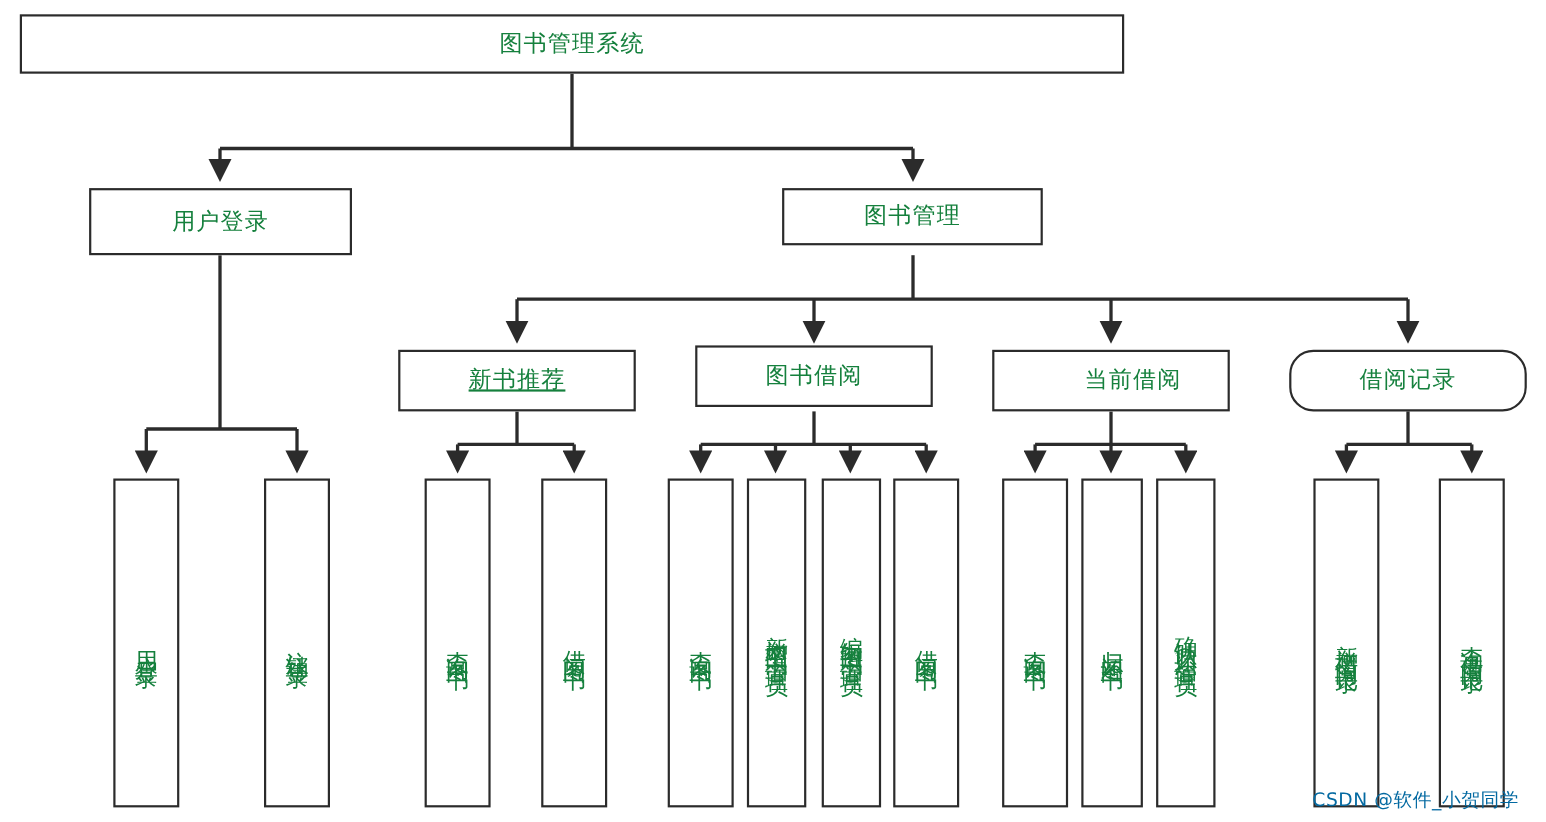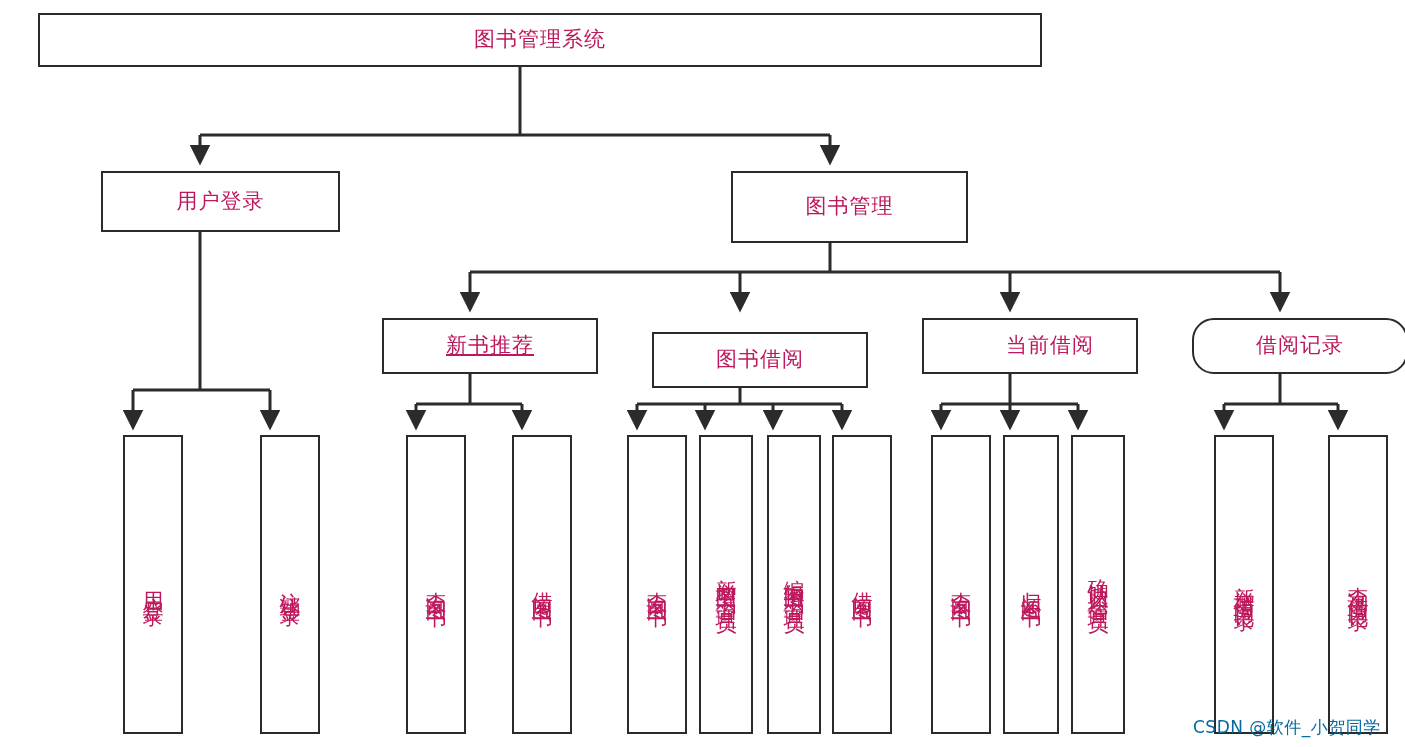--- a/index.html
+++ b/index.html
@@ -27,23 +27,22 @@
     pointer-events: none;
   }
   .node {
     position: absolute;
     box-sizing: border-box;
     background: #ffffff;
     border: 2px solid #2b2b2b;
     display: flex;
     align-items: center;
     justify-content: center;
-    color: #be185d;
+    color: #15803d;
     text-align: center;
-    margin-left: 20px;
   }
   .node.horiz {
     font-size: 21px;
     letter-spacing: 1px;
     line-height: 1.2;
   }
   .node.root {
     font-size: 21px;
   }
   .node.vert {
@@ -125,28 +124,28 @@
     </g>
   </svg>
 
   <div class="node horiz root" style="left:18px; top:13px; width:1004px; height:54px;">
     <span class="label">图书管理系统</span>
   </div>
 
   <div class="node horiz" style="left:81px; top:171px; width:239px; height:61px;">
     <span class="label">用户登录</span>
   </div>
-  <div class="node horiz" style="left:711px; top:171px; width:237px; height:72px;text-align:center;">
+  <div class="node horiz" style="left:711px; top:171px; width:237px; height:52px;text-align:center;">
     <span class="label">图书管理</span>
   </div>
 
   <div class="node horiz" style="left:362px; top:318px; width:216px; height:56px;text-decoration:underline;">
     <span class="label">新书推荐</span>
   </div>
-  <div class="node horiz" style="left:632px; top:332px; width:216px; height:56px;">
+  <div class="node horiz" style="left:632px; top:314px; width:216px; height:56px;">
     <span class="label">图书借阅</span>
   </div>
   <div class="node horiz" style="left:902px; top:318px; width:216px; height:56px;padding-left:40px;">
     <span class="label">当前借阅</span>
   </div>
   <div class="node horiz" style="left:1172px; top:318px; width:216px; height:56px;border-radius:22px;">
     <span class="label">借阅记录</span>
   </div>
 
   <div class="node vert" style="left:103px; top:435px; width:60px; height:299px;">

